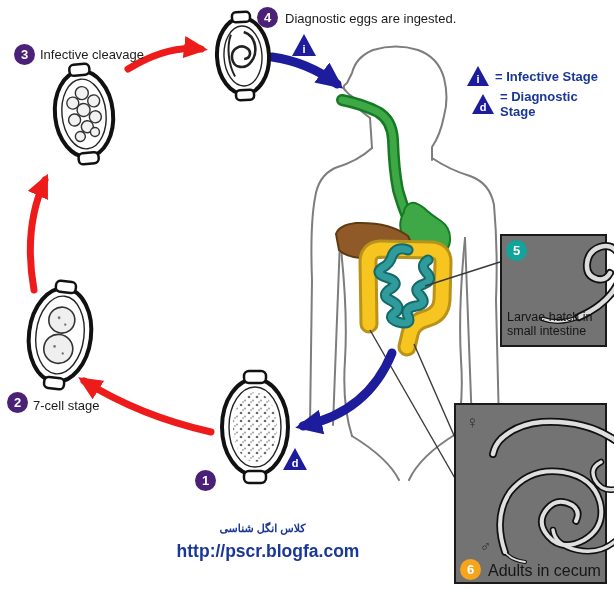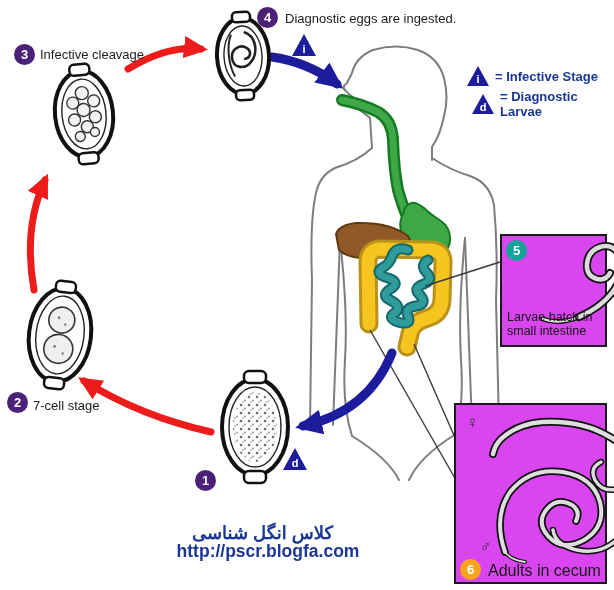--- a/index.html
+++ b/index.html
@@ -13,25 +13,25 @@
   .badge.orange{background:var(--badge-orange,#f7a41d);}
   .stage-label{position:absolute;z-index:4;font-size:13px;color:#1c1c1c;line-height:1.18;}
   .tri{position:absolute;z-index:4;width:24px;height:22px;
        clip-path:polygon(50% 0,100% 100%,0 100%);
        background:var(--blue,#1c1c9c);color:#fff;font-weight:bold;font-size:11px;
        display:flex;align-items:flex-end;justify-content:center;padding-bottom:1px;box-sizing:border-box;}
   .tri span{display:block;}
   .legend-row{position:absolute;z-index:4;display:flex;align-items:center;gap:6px;}
   .legend-row .tri{position:static;width:22px;height:20px;flex:0 0 auto;}
   .legend-text{font-size:13px;font-weight:bold;color:var(--blue-text,#1c2f8c);}
-  .callout{position:absolute;z-index:2;background:#d946ef;border:2px solid #1a1a1a;box-sizing:border-box;padding-left:33px;}
+  .callout{position:absolute;z-index:2;background:#737373;border:2px solid #1a1a1a;box-sizing:border-box;padding-left:33px;}
   .callout .caption{position:absolute;left:5px;font-size:12.5px;color:#161616;line-height:1.12;z-index:3;}
   .sym{position:absolute;z-index:3;font-size:17px;color:#2a2a2a;font-weight:bold;}
   #footer-fa{position:absolute;z-index:4;left:170px;top:522px;width:185px;text-align:center;
-             direction:rtl;font-weight:bold;font-size:18px;color:var(--blue-text,#1a3797);}
+             direction:rtl;font-weight:bold;font-size:11px;color:var(--blue-text,#1a3797);}
   #footer-url{position:absolute;z-index:4;left:148px;top:541px;width:240px;text-align:center;
               font-weight:bold;font-size:17.5px;color:var(--blue-text,#1a3797);}
 </style>
 </head>
 <body>
 
 <div id="stage">
 
   <svg id="bg-svg" width="614" height="590" viewBox="0 0 614 590">
     <defs>
@@ -165,21 +165,21 @@
   <div class="legend-row" style="left:467px;top:66px;">
     <div class="tri">
       <span>i</span>
     </div>
     <div class="legend-text">= Infective Stage</div>
   </div>
   <div class="legend-row" style="left:472px;top:89px;">
     <div class="tri">
       <span>d</span>
     </div>
-    <div class="legend-text">= Diagnostic Larvae</div>
+    <div class="legend-text">= Diagnostic Stage</div>
   </div>
 
   <div class="callout" style="left:500px;top:234px;width:107px;height:113px;">
     <svg width="103" height="109" viewBox="0 0 103 109">
       <path d="M8,83 Q24,89 44,81" fill="none" stroke="#111" stroke-width="5" stroke-linecap="round"></path>
       <path d="M8,83 Q24,89 44,81" fill="none" stroke="#e2e2e2" stroke-width="2.4" stroke-linecap="round"></path>
       <path d="M44,81 Q71,69 82,49 Q91,32 85,20 Q78,7 65,11 Q53,15 52,28 Q51,40 62,43 Q71,45 75,37" fill="none" stroke="#111" stroke-width="8" stroke-linecap="round"></path>
       <path d="M44,81 Q71,69 82,49 Q91,32 85,20 Q78,7 65,11 Q53,15 52,28 Q51,40 62,43 Q71,45 75,37" fill="none" stroke="#dcdcdc" stroke-width="4.5" stroke-linecap="round"></path>
     </svg>
     <div class="caption" style="top:74px;">Larvae hatch in small intestine</div>

